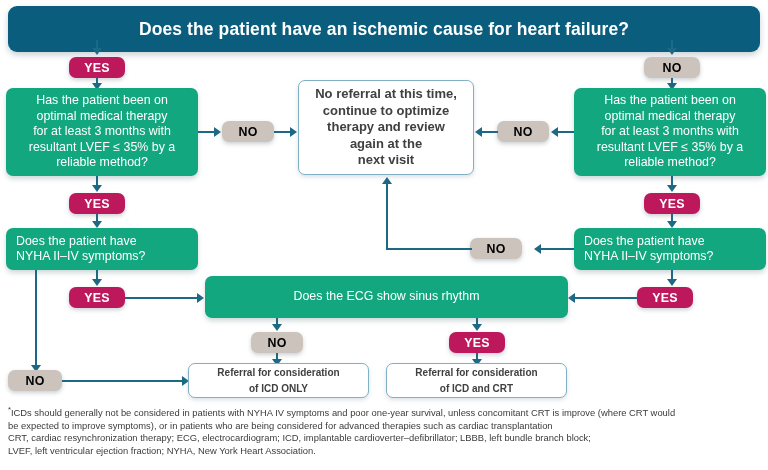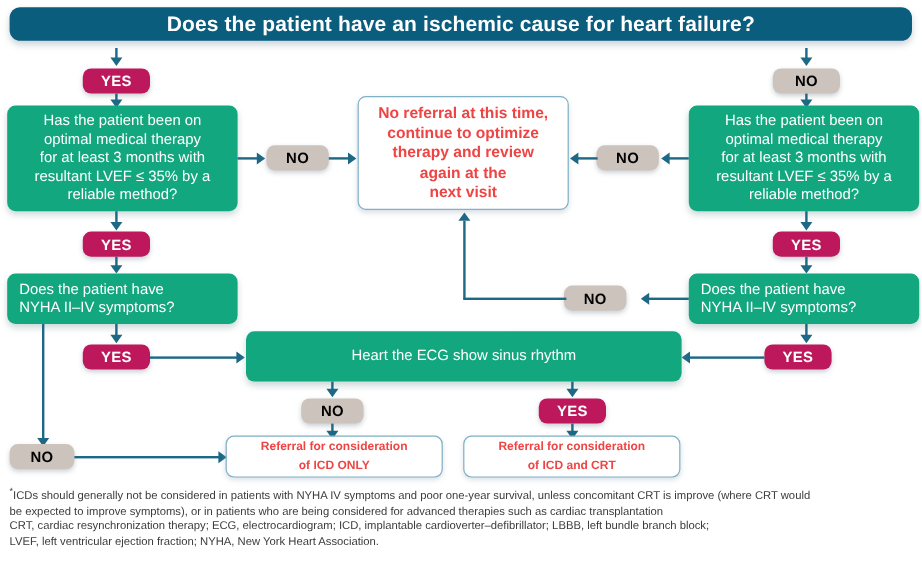--- a/index.html
+++ b/index.html
@@ -17,21 +17,21 @@
     background: #ffffff;
     overflow: hidden;
   }
 
   
   .header-banner {
     position: absolute;
     left: 8px;
     top: 6px;
     width: 752px;
-    height: 28px;
+    height: 46px;
     background: #0a5d7d;
     border-radius: 9px;
     display: flex;
     align-items: center;
     justify-content: center;
     box-shadow: 0 3px 6px rgba(120,140,150,0.40);
   }
   .header-banner .htext {
     color: #ffffff;
     font-size: 17.5px;
@@ -57,21 +57,21 @@
   .gbox .line { white-space: nowrap; }
   .gbox.center-text { text-align: center; align-items: center; }
   .gbox.left-text { text-align: left; align-items: flex-start; padding-left: 10px; }
 
   
   .wbox {
     position: absolute;
     background: #ffffff;
     border: 1.3px solid #7fb0c4;
     border-radius: 7px;
-    color: #ef4444;
+    color: #404040;
     font-weight: bold;
     box-sizing: border-box;
     display: flex;
     flex-direction: column;
     justify-content: center;
     align-items: center;
     text-align: center;
     box-shadow: 0 2px 4px rgba(150,170,185,0.35);
   }
   .wbox .line { white-space: nowrap; }
@@ -241,21 +241,21 @@
   <div class="ln h" style="left:62px; top:380px; width:121px;"></div>
   <div class="arrow right" style="left:182px; top:376px;"></div>
 
   <div class="ln v" style="left:671px; top:270px; height:11px;"></div>
   <div class="arrow down" style="left:667px; top:279px;"></div>
   <div class="pill yes" style="left:637px; top:287px; width:56px; height:21px;">YES</div>
   <div class="ln h" style="left:574px; top:297px; width:63px;"></div>
   <div class="arrow left" style="left:568px; top:293px;"></div>
 
   <div class="gbox center-text" style="left:205px; top:276px; width:363px; height:42px;">
-    <span class="line">Heart the ECG show sinus rhythm</span>
+    <span class="line">Does the ECG show sinus rhythm</span>
   </div>
 
   <div class="ln v" style="left:276px; top:318px; height:8px;"></div>
   <div class="arrow down" style="left:272px; top:324px;"></div>
   <div class="pill no" style="left:251px; top:332px; width:52px; height:21px;">NO</div>
   <div class="ln v" style="left:276px; top:353px; height:8px;"></div>
   <div class="arrow down" style="left:272px; top:359px;"></div>
 
   <div class="ln v" style="left:476px; top:318px; height:8px;"></div>
   <div class="arrow down" style="left:472px; top:324px;"></div>

